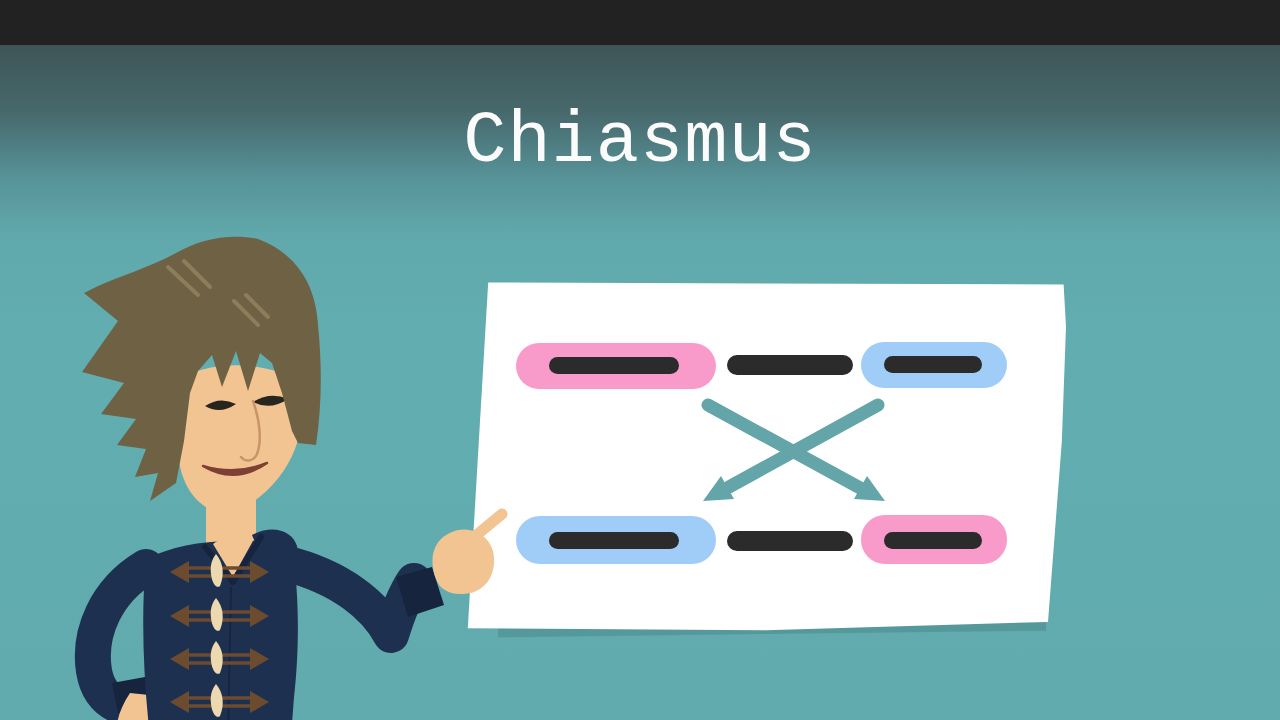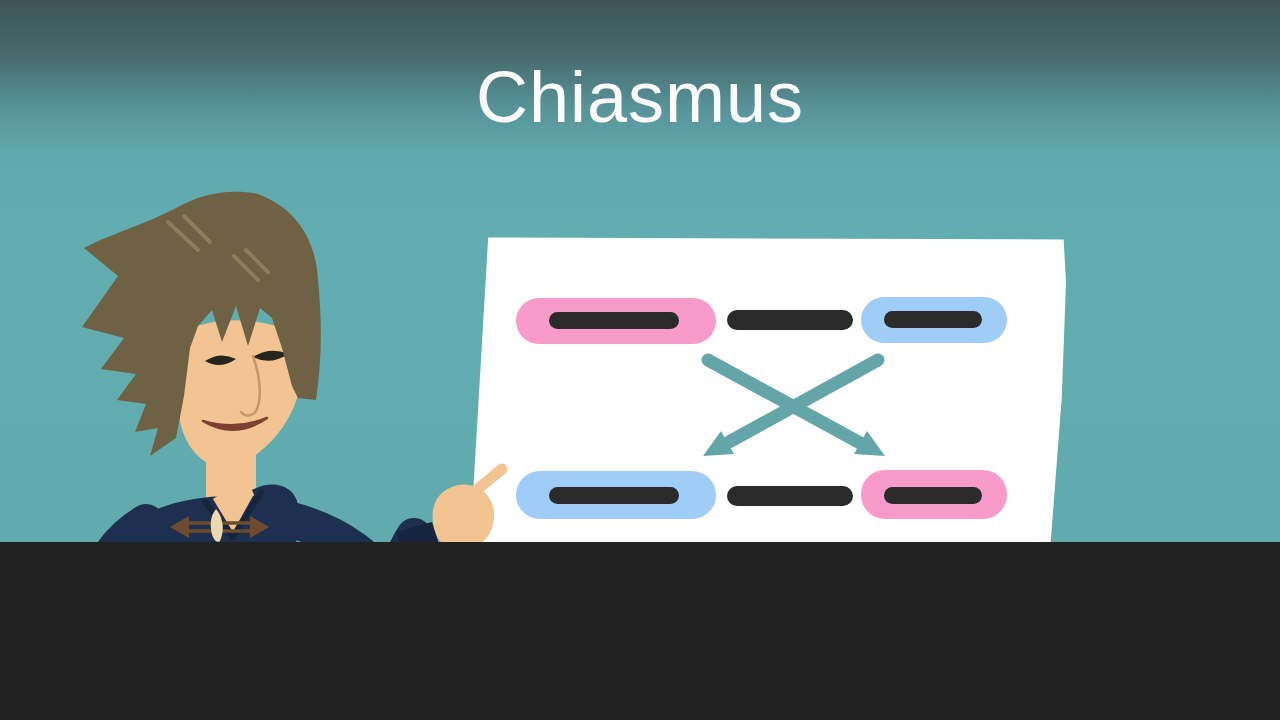--- a/index.html
+++ b/index.html
@@ -1,19 +1,20 @@
 <!DOCTYPE html>
 <html><head>
 <meta charset="utf-8">
 <style>
   html,body{margin:0;padding:0;background:#222;}
   .scene{
-    position:relative;width:1280px;height:542px;overflow:hidden;
-    font-family:Liberation Sans, sans-serif;
+    position:relative;width:1280px;height:676px;overflow:hidden;
+    font-family:Liberation Mono, monospace;
     background:linear-gradient(180deg,#3e5557 0%,#47696c 10%,#57949a 20%,#60a8ab 28%,#62adb0 42%,#61abae 100%);
+    margin-top:45px;
   }
   .title{
     position:absolute;top:56px;left:0;width:100%;
     text-align:center;color:#fbfbfb;font-size:72px;font-weight:400;
     letter-spacing:1px;
   }
   .board-shadow{
     position:absolute;left:498px;top:575px;width:548px;height:14px;
     background:rgba(25,55,57,0.16);transform:rotate(-0.7deg);z-index:1;
   }

